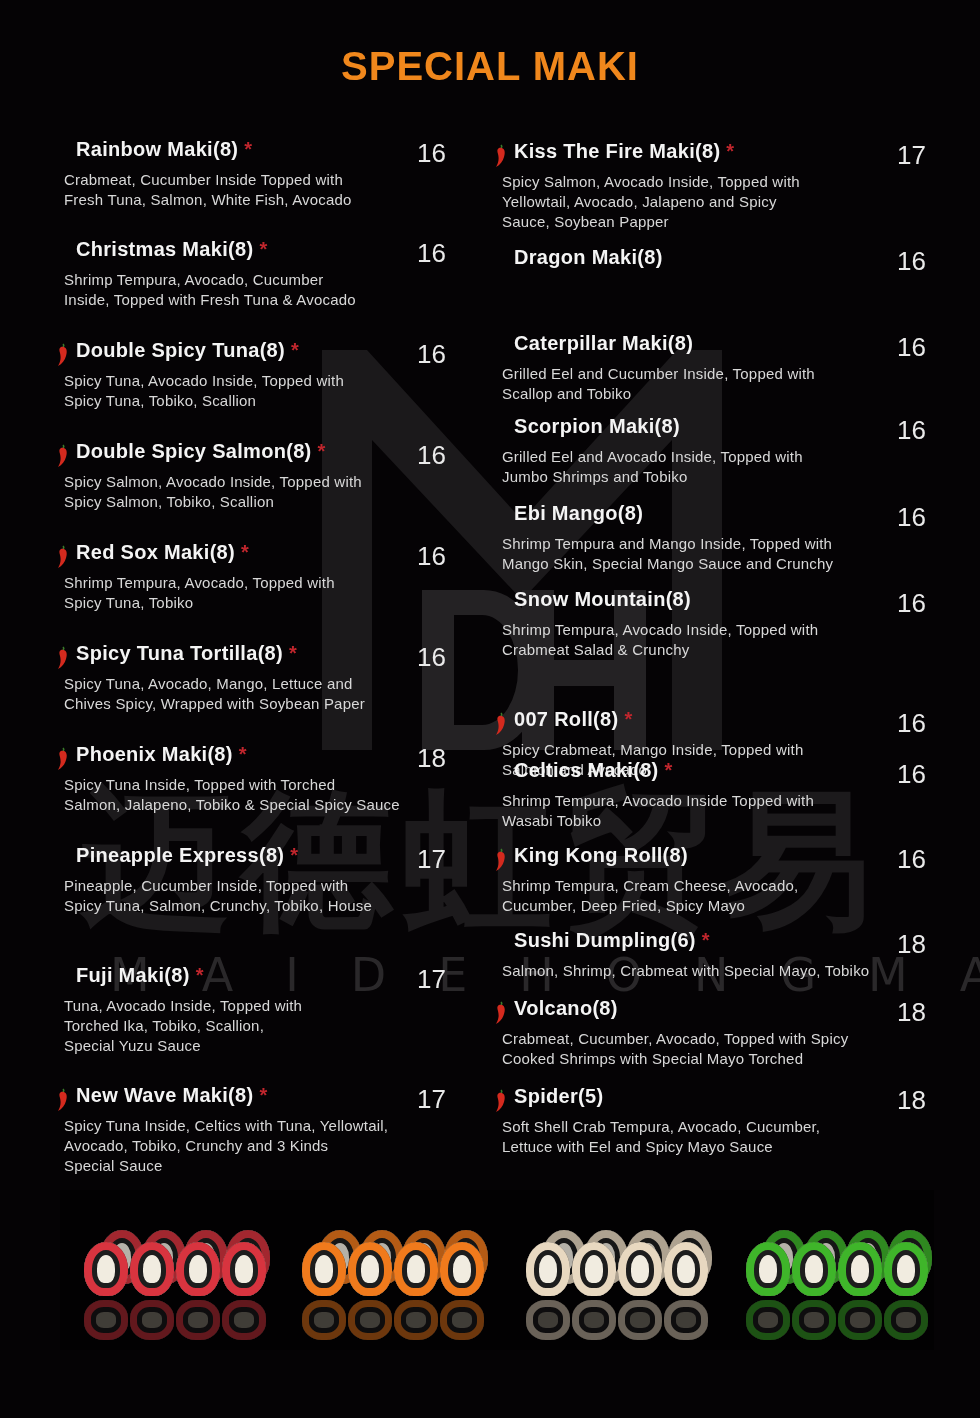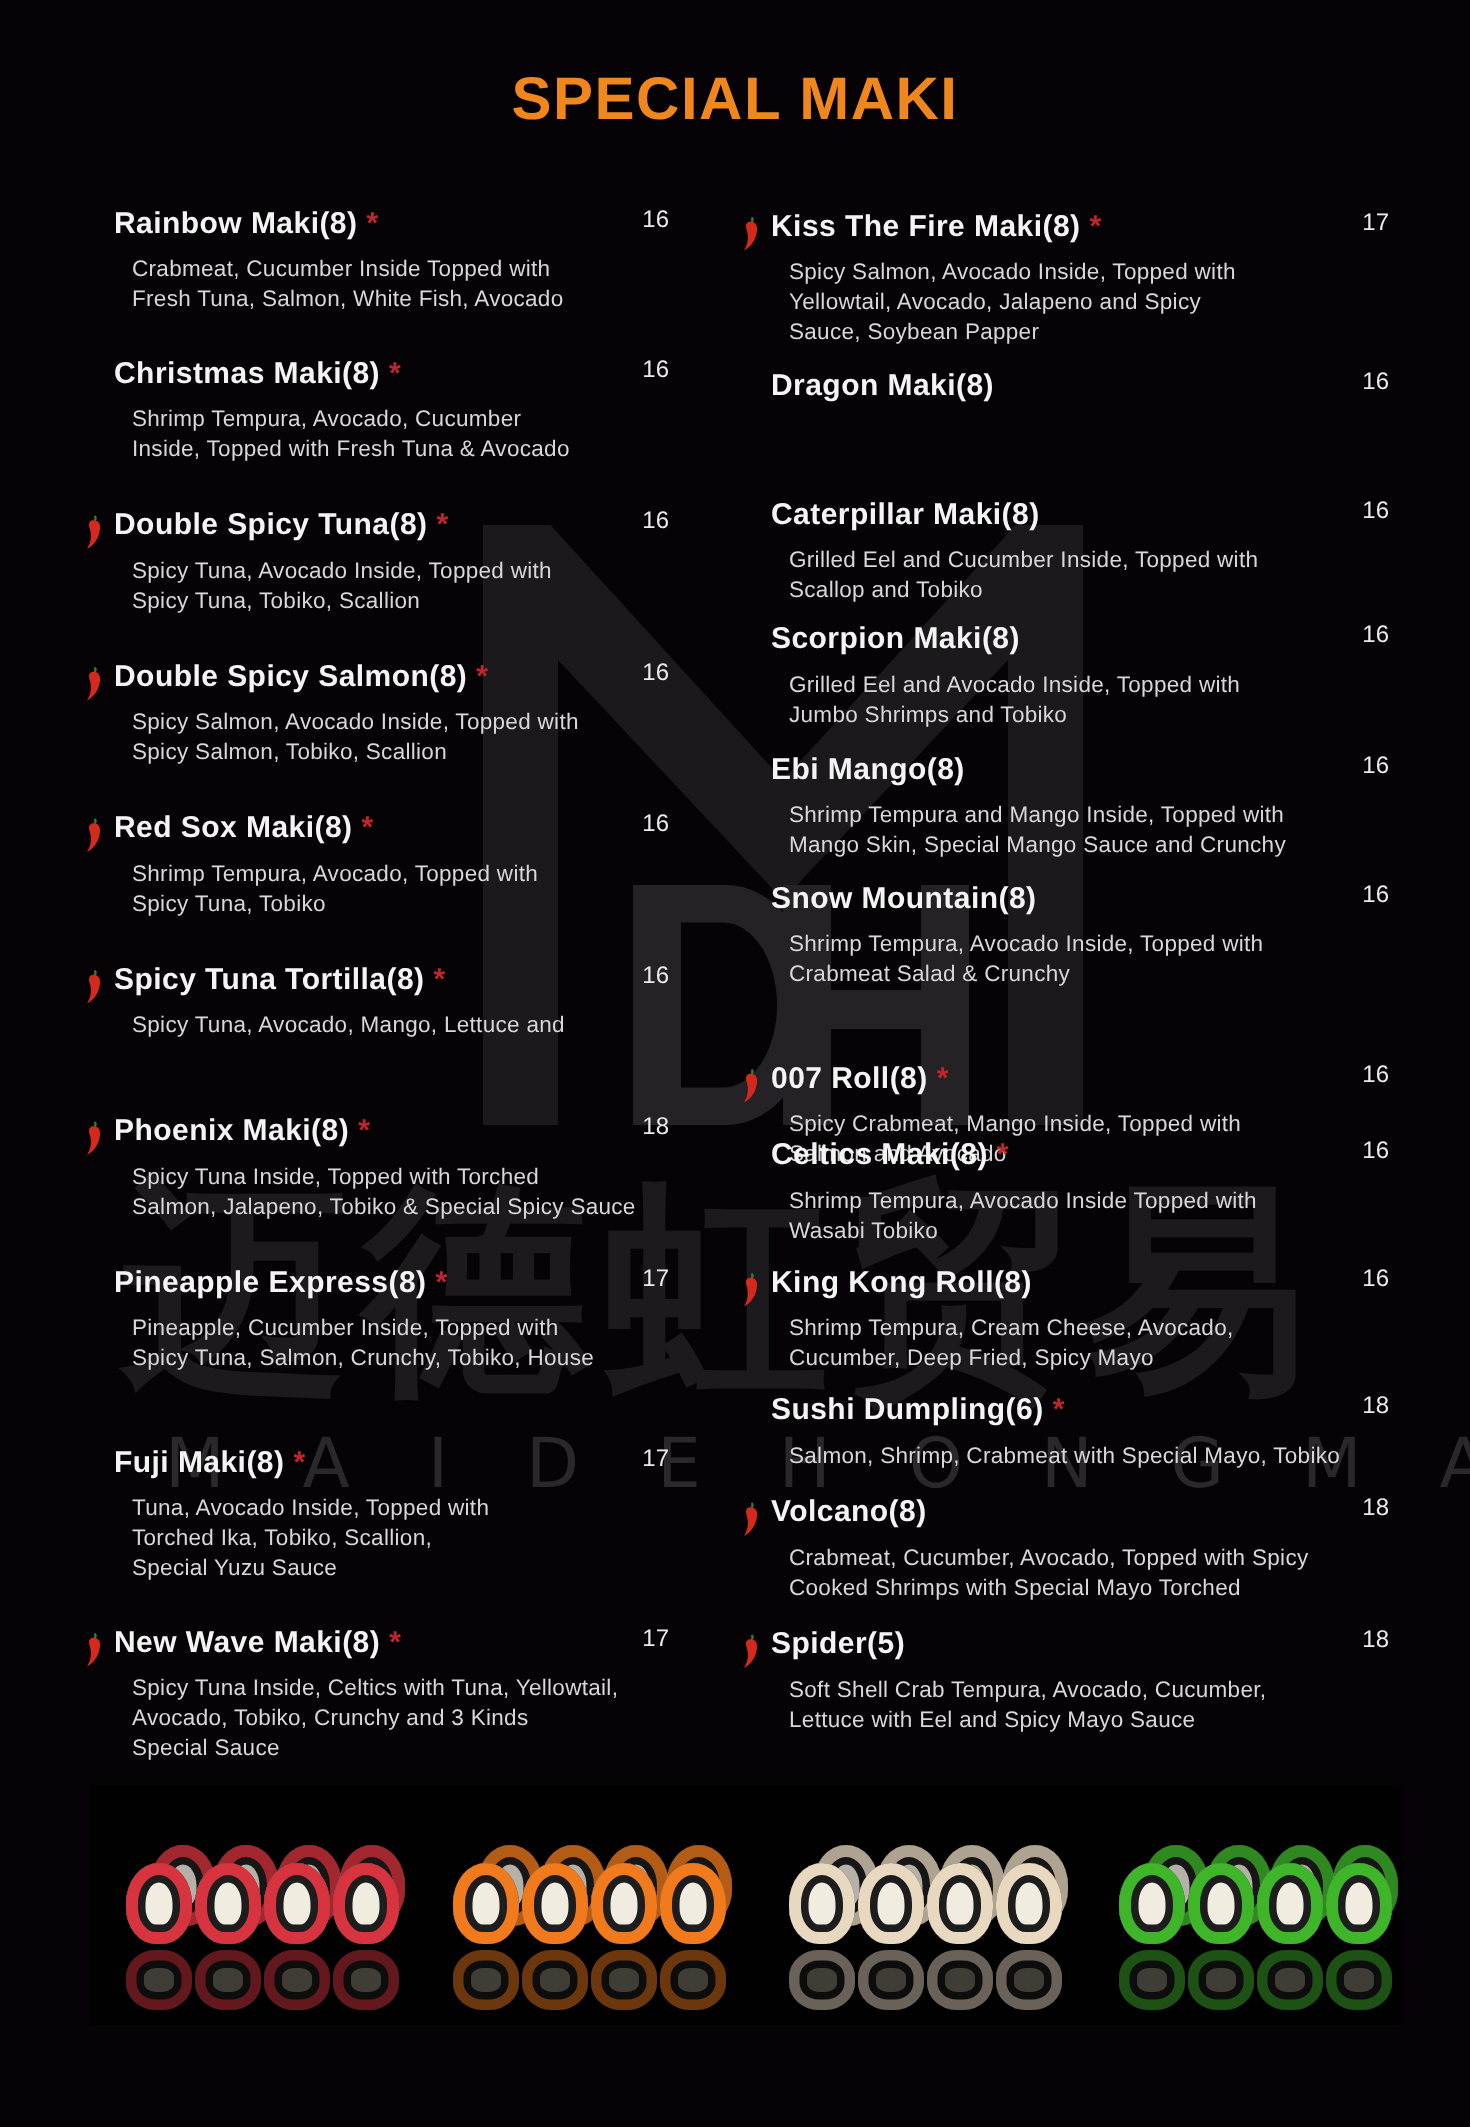--- a/index.html
+++ b/index.html
@@ -42,25 +42,25 @@
   .chili {
     position: absolute; left: 0; top: 4px; width: 14px; height: 24px;
   }
   .name {
     position: absolute; left: 20px; top: 0;
     font-size: 20px; font-weight: bold; color: #f4f4f4; white-space: nowrap;
     letter-spacing: 0.3px;
   }
   .star { color: #c0262d; margin-left: 6px; font-weight: bold; }
   .price {
-    position: absolute; right: 0; top: 0; font-size: 16px; color: #eaeaea;
+    position: absolute; right: 0; top: 0; font-size: 26px; color: #eaeaea;
     font-weight: normal;
   }
   .desc {
-    margin-left: 32px; margin-top: 4px;
+    margin-left: 8px; margin-top: 4px;
     font-size: 15px; line-height: 20px; color: #d8d8d8; letter-spacing: 0.2px;
   }
 
   .photos {
     position: absolute; left: 60px; top: 1190px; width: 874px; height: 160px;
     background: #020102;
   }
   .roll-group { position: absolute; top: 30px; height: 120px; width: 200px; }
   .roll {
     position: absolute; width: 44px; height: 54px; border-radius: 50% 50% 45% 45%;
@@ -157,20 +157,21 @@
       <div class="item-head">
         <span class="chili"><svg viewBox="0 0 14 24" width="14" height="24">
             <path d="M7,1 C8,2 8,3 7,4" stroke="#3a7a2a" stroke-width="1.5" fill="none"></path>
             <path d="M5,4 C10,3 12,7 10,13 C9,17 6,21 2,23 C5,18 5,14 4,10 C3,7 3,5 5,4Z" fill="#d42a1e"></path>
           </svg></span>
         <span class="name">Spicy Tuna Tortilla(8)<span class="star" style="color: rgb(192, 38, 45);">*</span></span>
         <span class="price">16</span>
       </div>
       <div class="desc">
         <div>Spicy Tuna, Avocado, Mango, Lettuce and</div>
+        <div>Chives Spicy, Wrapped with Soybean Paper</div>
       </div>
     </div>
     <div class="item" style="top: 607px;">
       <div class="item-head">
         <span class="chili"><svg viewBox="0 0 14 24" width="14" height="24">
             <path d="M7,1 C8,2 8,3 7,4" stroke="#3a7a2a" stroke-width="1.5" fill="none"></path>
             <path d="M5,4 C10,3 12,7 10,13 C9,17 6,21 2,23 C5,18 5,14 4,10 C3,7 3,5 5,4Z" fill="#d42a1e"></path>
           </svg></span>
         <span class="name">Phoenix Maki(8)<span class="star" style="color: rgb(192, 38, 45);">*</span></span>
         <span class="price">18</span>

